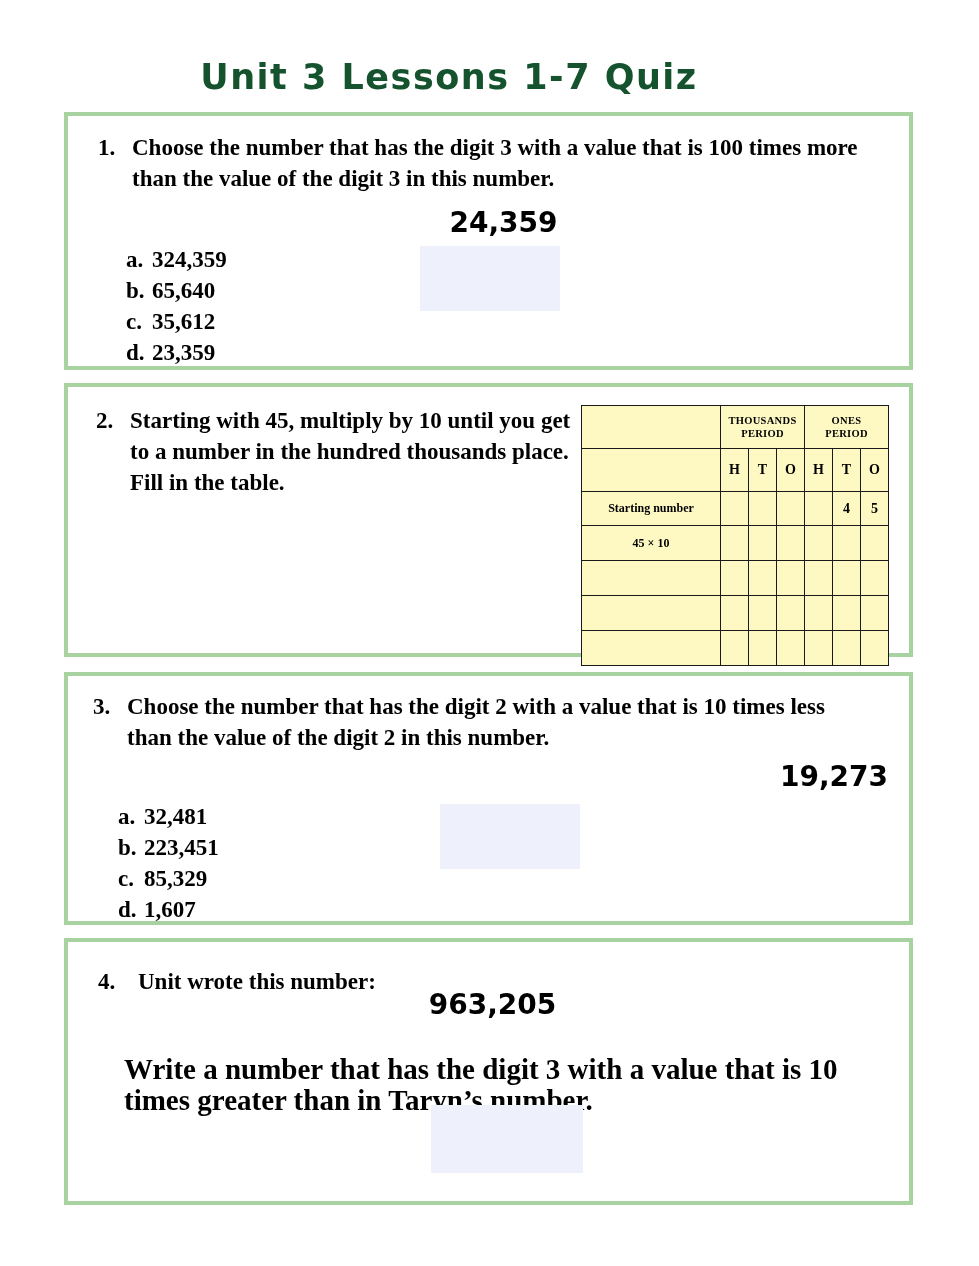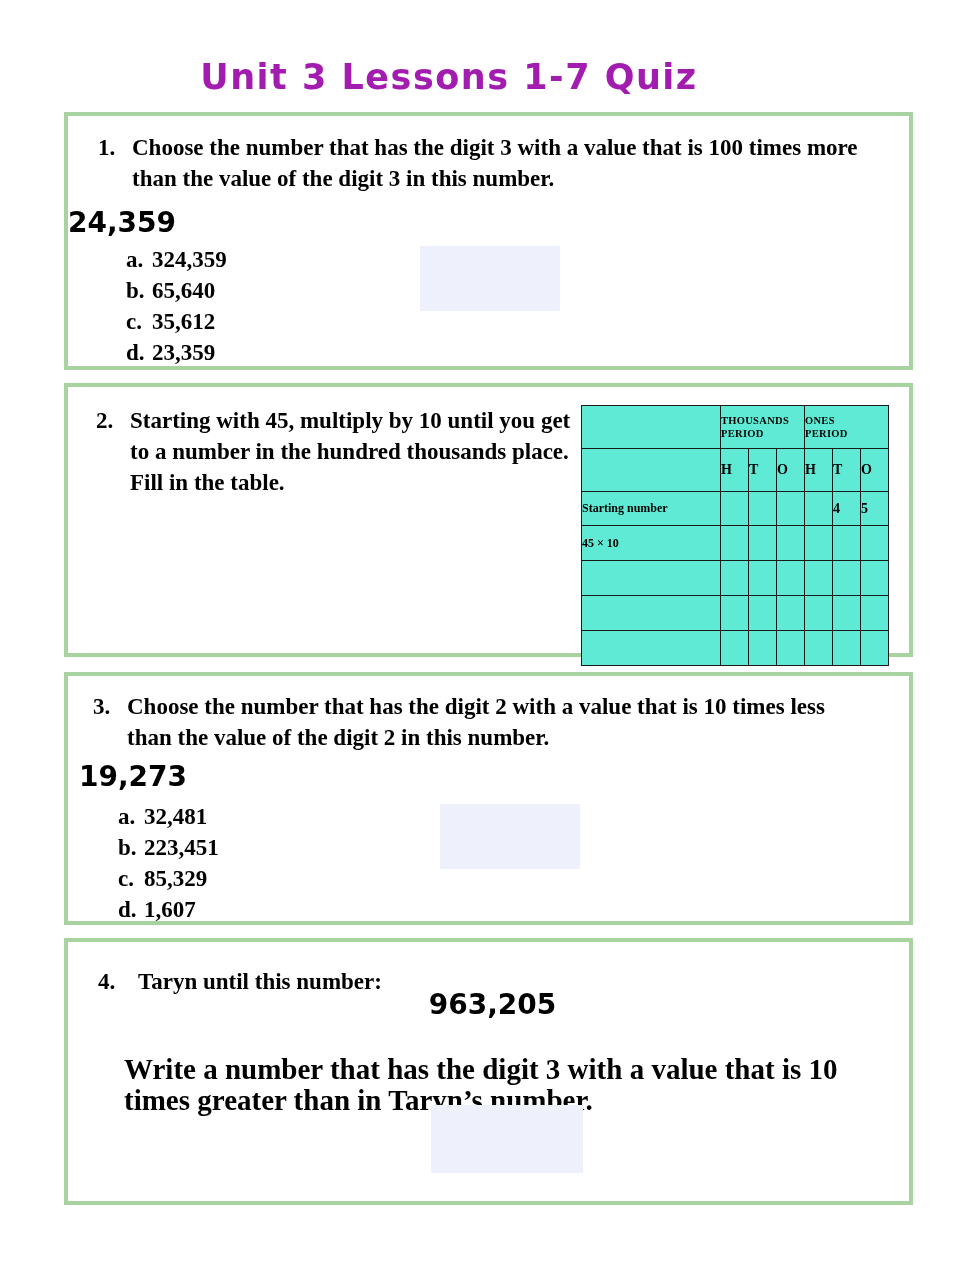--- a/index.html
+++ b/index.html
@@ -19,21 +19,21 @@
   .page-title {
     position: absolute;
     left: 0;
     top: 60px;
     width: 898px;
     text-align: center;
     font-family: "DejaVu Sans", sans-serif;
     font-size: 35px;
     font-weight: 700;
     letter-spacing: 1.5px;
-    color: #a21caf;
+    color: #14532d;
     line-height: 1;
   }
 
   
   .qbox {
     position: absolute;
     box-sizing: border-box;
     border: 4px solid #a8d3a0;
     background: #ffffff;
     left: 64px;
@@ -101,22 +101,22 @@
   
   .big-number {
     position: absolute;
     font-family: "DejaVu Sans", sans-serif;
     font-weight: 700;
     font-size: 28px;
     color: #000;
     line-height: 1;
     letter-spacing: 0px;
   }
-  #q1-number { left: 0; top: 93px; width: 849px; text-align: left; }
-  #q3-number { left: 0; top: 87px; width: 820px; text-align: left; padding-left: 11px; }
+  #q1-number { left: 11px; top: 93px; width: 849px; text-align: center; }
+  #q3-number { left: 0; top: 87px; width: 820px; text-align: right; }
   #q4-number { left: 0; top: 49px; width: 849px; text-align: center; }
 
   
   .choices {
     position: absolute;
     font-family: "Liberation Serif", serif;
     font-weight: 700;
     font-size: 23px;
     line-height: 31px;
     color: #000;
@@ -147,25 +147,25 @@
     top: 18px;
   }
   table.pv {
     border-collapse: collapse;
     font-family: "Liberation Serif", serif;
     table-layout: fixed;
   }
   table.pv td {
     border: 1.6px solid #1a1a1a;
     padding: 0;
-    text-align: left;
+    text-align: center;
     vertical-align: middle;
     font-weight: 700;
     color: #000;
-    background: #5eead4;
+    background: #fef9c3;
   }
   .pv-label-col { width: 139px; }
   .pv-digit-col { width: 28px; }
 
   td.pv-period {
     background: #c9c9c9;
     font-size: 10.5px;
     letter-spacing: 0.3px;
     line-height: 13px;
     height: 42px;
@@ -353,21 +353,21 @@
     </div>
   </div>
 
   <div class="answer-box" id="q3-answer"></div>
 </div>
 
 <div class="qbox" id="qbox-4">
 
   <div class="qrow" id="q4-row">
     <span class="qnum">4.</span>
-    <span class="qtext">Taryn until this number:</span>
+    <span class="qtext">Unit wrote this number:</span>
   </div>
 
   <div class="big-number" id="q4-number">963,205</div>
 
   <div id="q4-row2">Write a number that has the digit 3 with a value that is 10 times greater than in Taryn’s number.</div>
 
   <div class="answer-box" id="q4-answer"></div>
 </div>
 
 </body></html>

